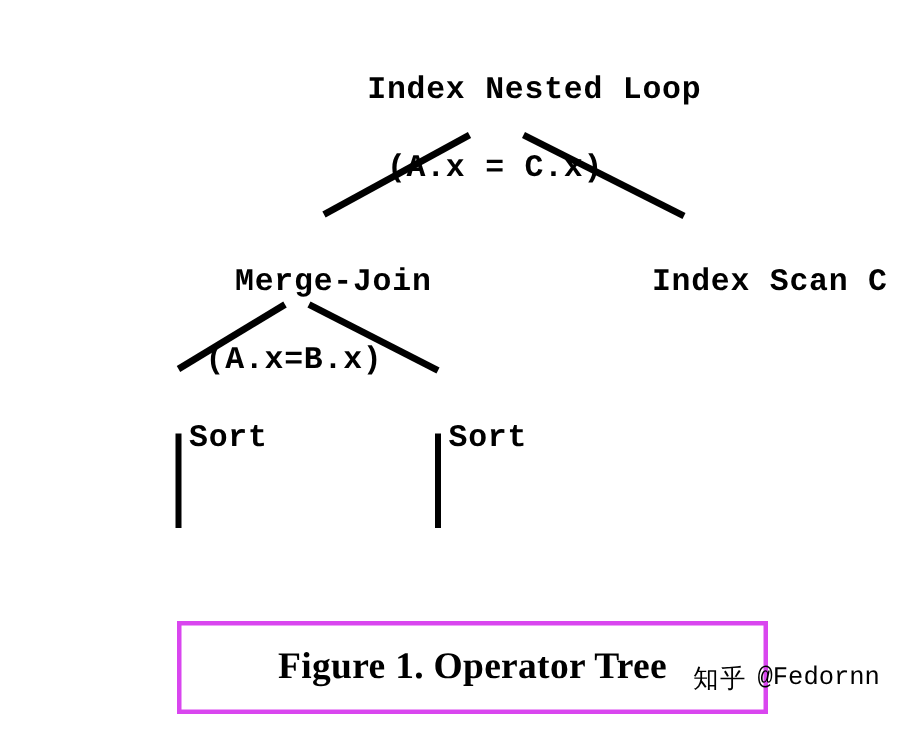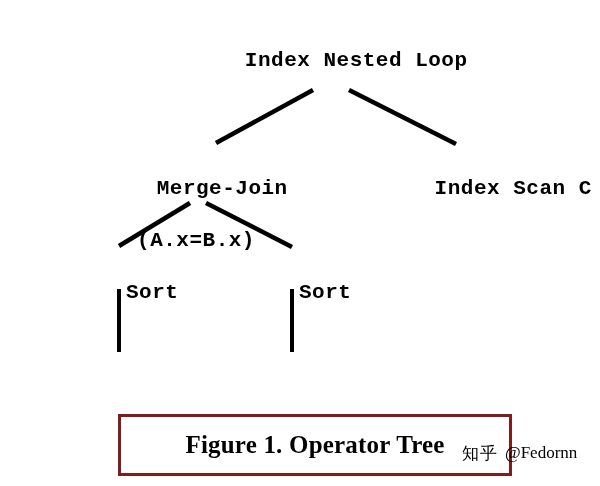--- a/index.html
+++ b/index.html
@@ -48,21 +48,21 @@
   }
 
   
   #caption-box {
     position: absolute;
     left: 118px;
     top: 414px;
     width: 394px;
     height: 62px;
     box-sizing: border-box;
-    border: 3px solid #7f1d1d;
+    border: 3px solid #d946ef;
     background: #ffffff;
     display: flex;
     align-items: center;
     justify-content: center;
   }
   #caption-text {
     font-family: "Liberation Serif", "DejaVu Serif", serif;
     font-weight: bold;
     font-size: 25px;
     line-height: 30px;
@@ -84,39 +84,40 @@
     font-size: 17px;
     line-height: 20px;
     white-space: pre;
     user-select: none;
   }
   #watermark .wm-logo {
     font-family: "DejaVu Sans", sans-serif;
     letter-spacing: 1px;
   }
   #watermark .wm-handle {
-    font-family: Liberation Serif, serif;
+    font-family: Liberation Mono, monospace;
   }
 </style>
 </head>
 <body>
 
 <div id="figure-root">
 
   <svg id="connectors" viewBox="0 0 600 486" width="600" height="486" xmlns="http://www.w3.org/2000/svg">
     <line x1="313" y1="90" x2="216" y2="143" stroke="#000000" stroke-width="4.5" stroke-linecap="butt"></line>
     <line x1="349" y1="90" x2="456" y2="144" stroke="#000000" stroke-width="4.5" stroke-linecap="butt"></line>
     <line x1="190" y1="203" x2="119" y2="246" stroke="#000000" stroke-width="4.5" stroke-linecap="butt"></line>
     <line x1="206" y1="203" x2="292" y2="247" stroke="#000000" stroke-width="4.5" stroke-linecap="butt"></line>
     <line x1="119" y1="289" x2="119" y2="352" stroke="#000000" stroke-width="4" stroke-linecap="butt"></line>
     <line x1="292" y1="289" x2="292" y2="352" stroke="#000000" stroke-width="4" stroke-linecap="butt"></line>
   </svg>
 
   <div class="node" style="left:330px; top:22px;">
     <span>Index Nested Loop</span>
+    <span class="line2">(A.x = C.x)</span>
   </div>
 
   <div class="node" style="left:196px; top:150px;">
     <span>Merge-Join</span>
     <span class="line2">(A.x=B.x)</span>
   </div>
 
   <div class="node" style="left:487px; top:150px;">
     <span>Index Scan C</span>
   </div>

